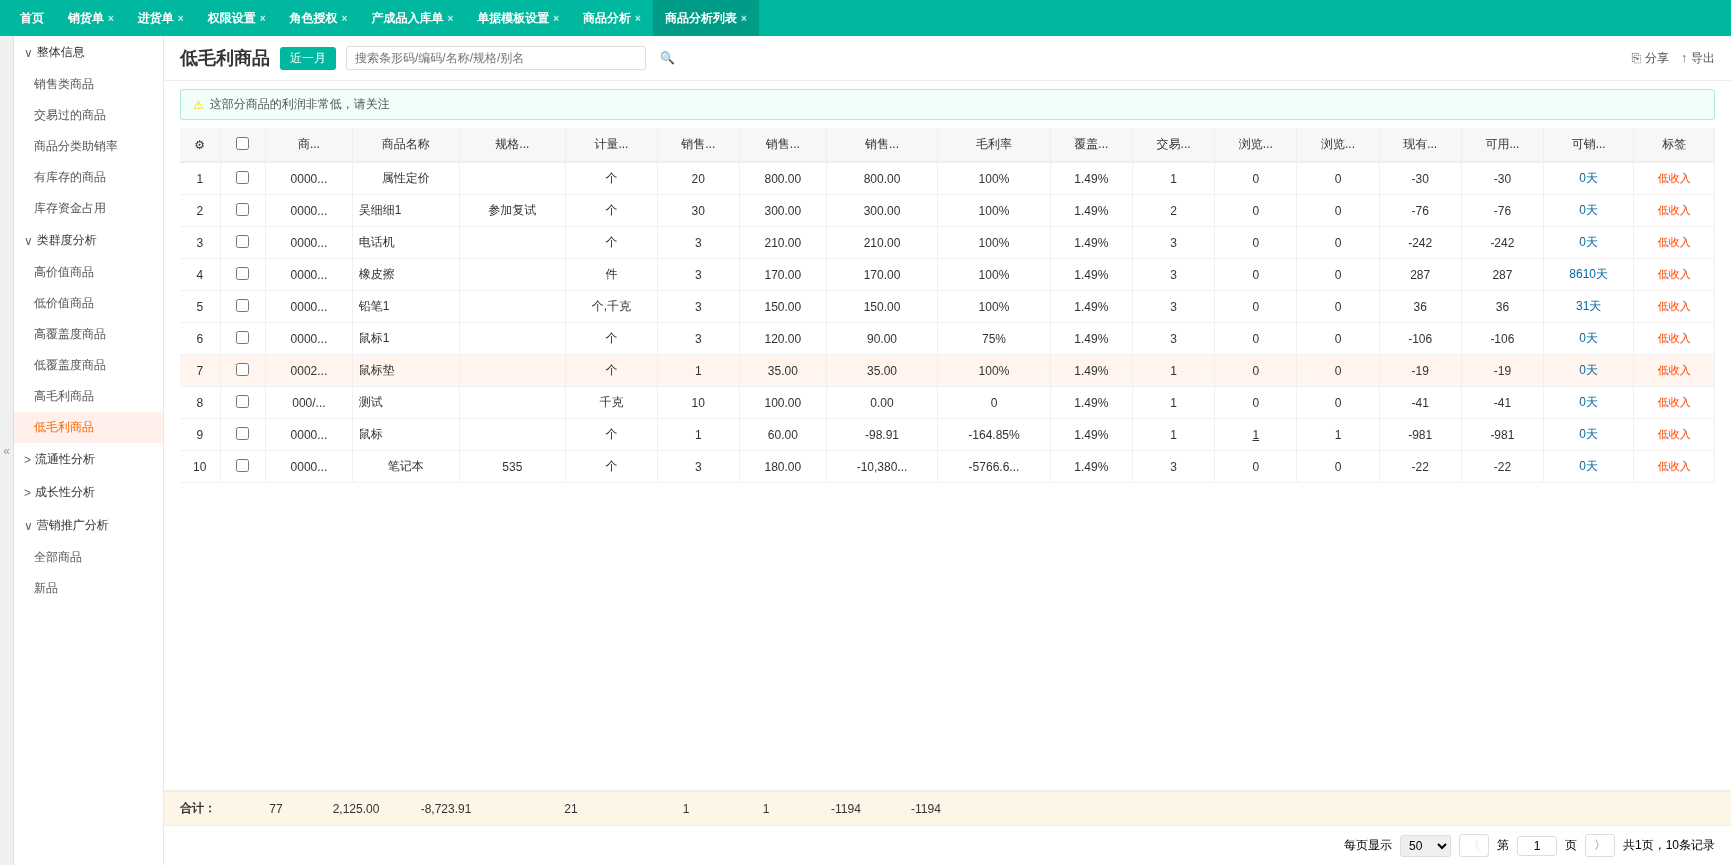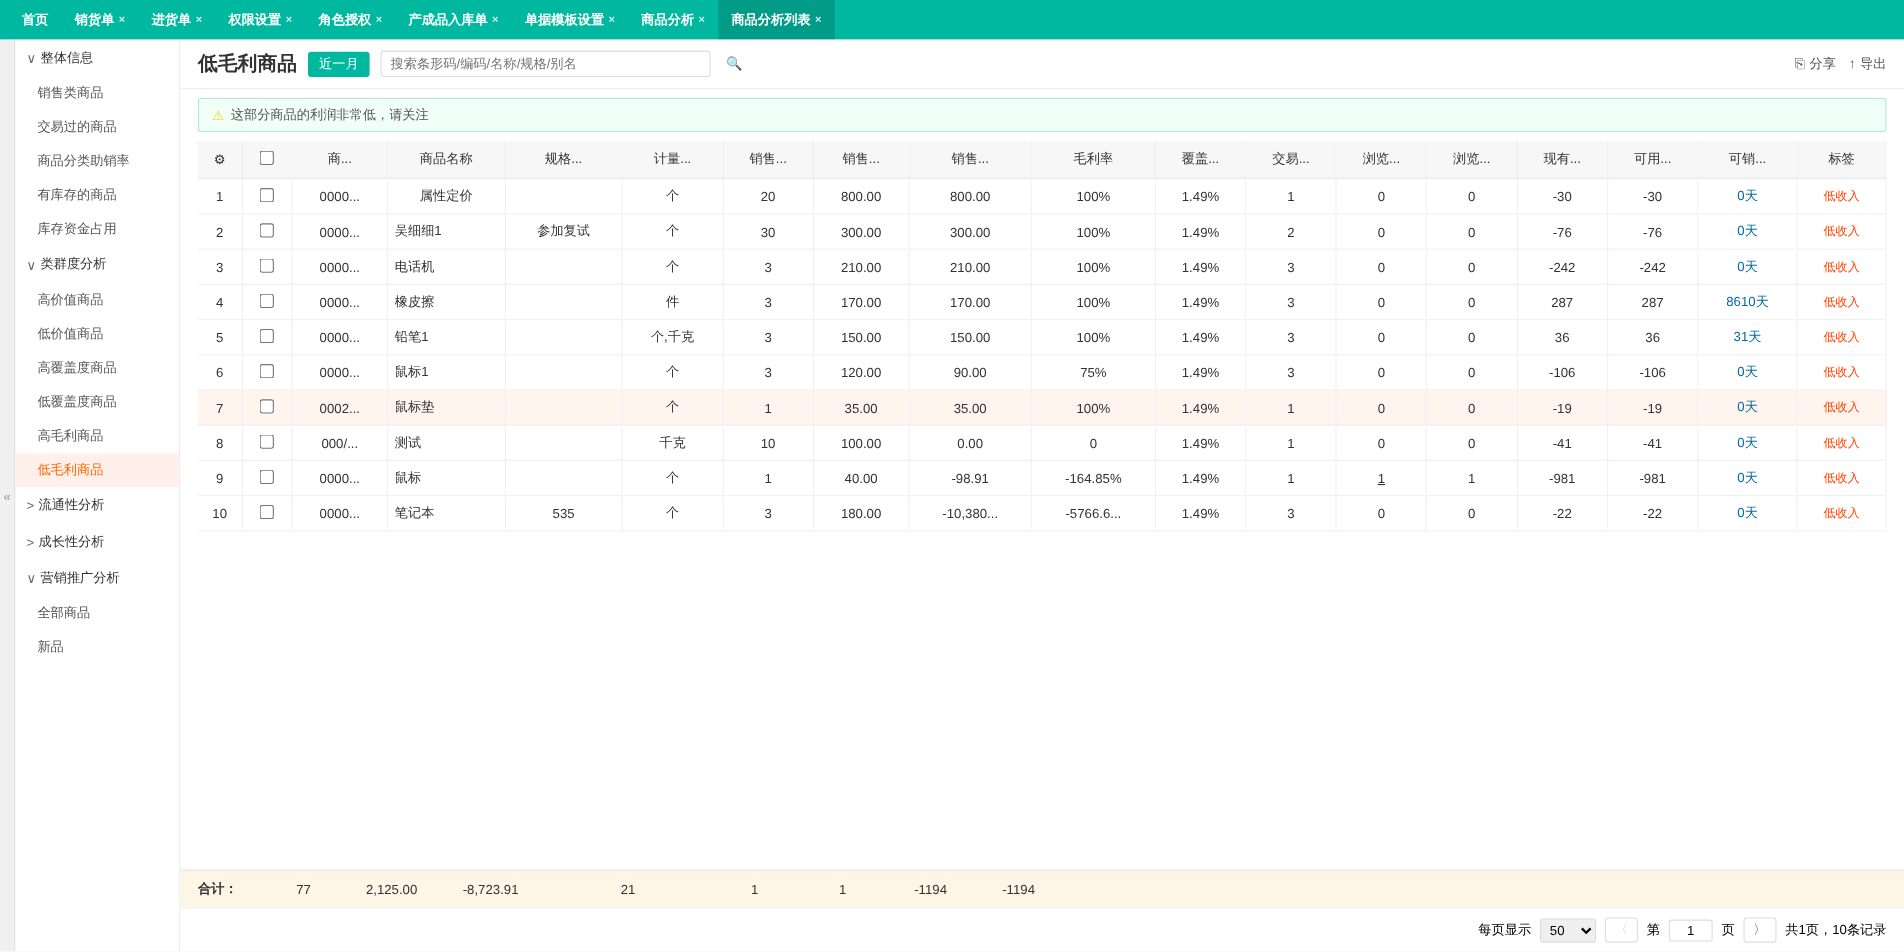--- a/index.html
+++ b/index.html
@@ -504,37 +504,37 @@
     <td class="tag-low">低收入</td>
   </tr>
             <tr>
     <td>9</td>
     <td><input type="checkbox" style=""></td>
     <td>0000...</td>
     <td style="text-align:left">鼠标</td>
     <td></td>
     <td>个</td>
     <td>1</td>
-    <td>40.00</td>
+    <td>60.00</td>
     <td>-98.91</td>
     <td>-164.85%</td>
     <td>1.49%</td>
     <td>1</td>
     <td class="underline">1</td>
     <td>1</td>
     <td>-981</td>
     <td>-981</td>
     <td class="tag-orange">0天</td>
     <td class="tag-low">低收入</td>
   </tr>
             <tr>
     <td>10</td>
     <td><input type="checkbox" style=""></td>
     <td>0000...</td>
-    <td style="text-align:left">笔记本</td>
+    <td style="text-align:center">笔记本</td>
     <td>535</td>
     <td>个</td>
     <td>3</td>
     <td>180.00</td>
     <td>-10,380...</td>
     <td>-5766.6...</td>
     <td>1.49%</td>
     <td>3</td>
     <td class="">0</td>
     <td>0</td>

